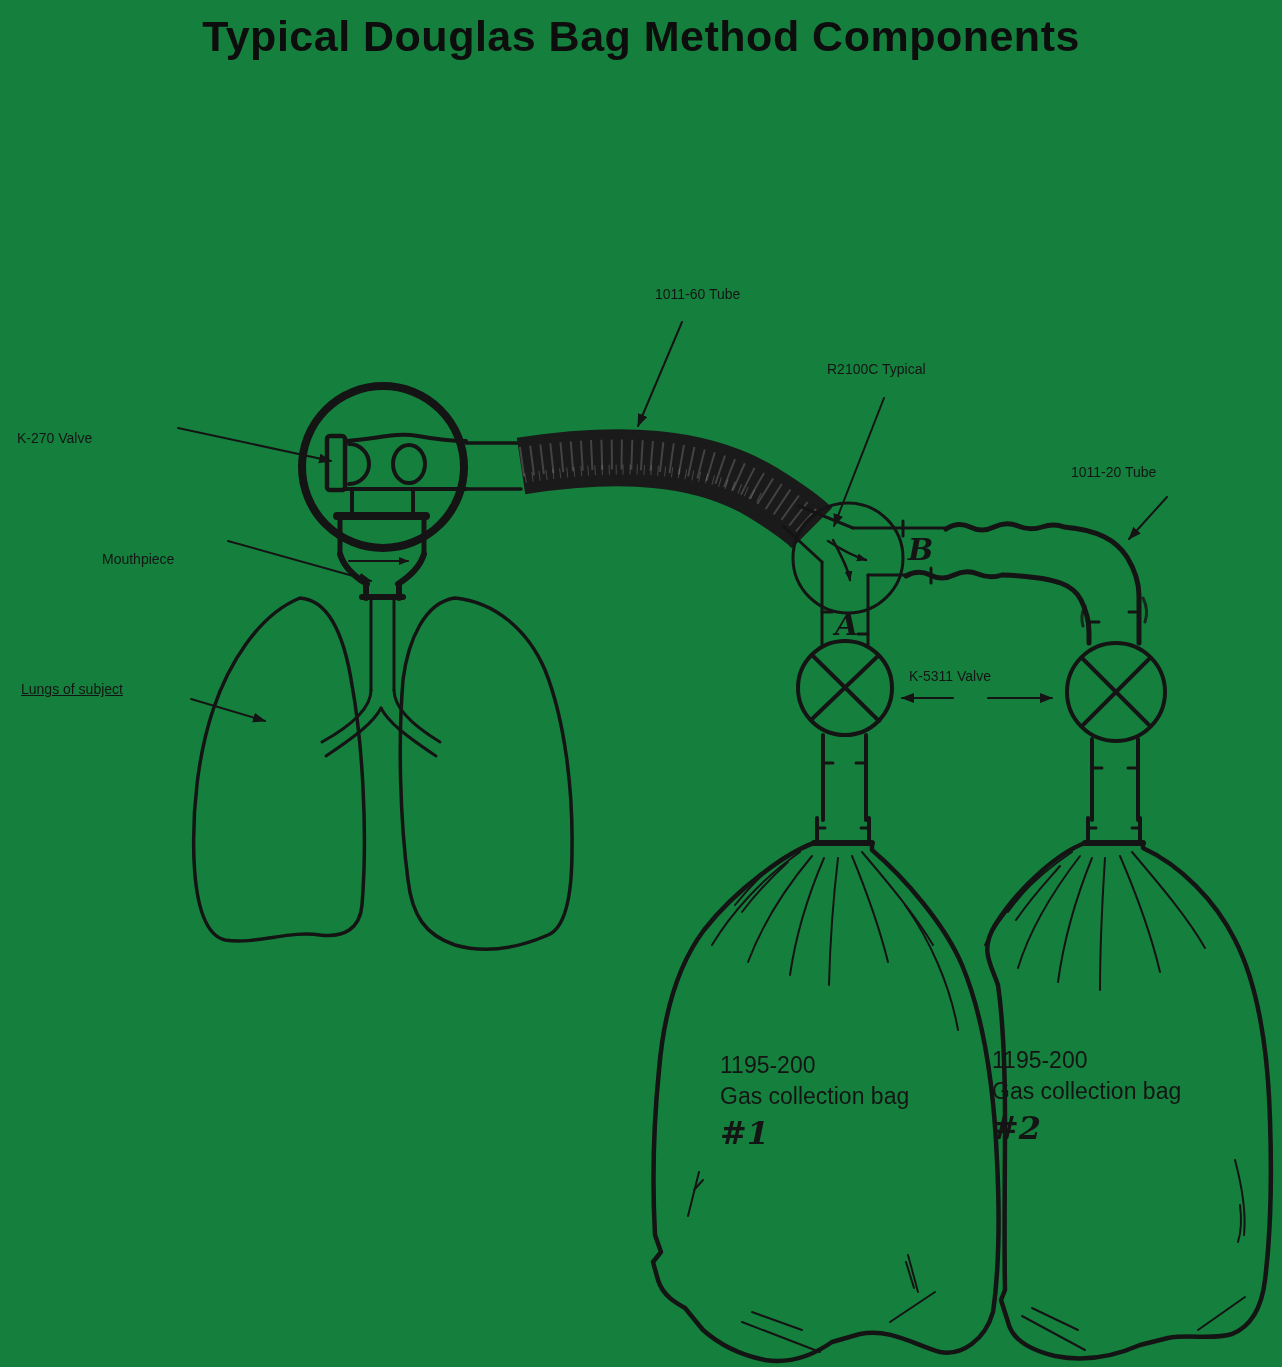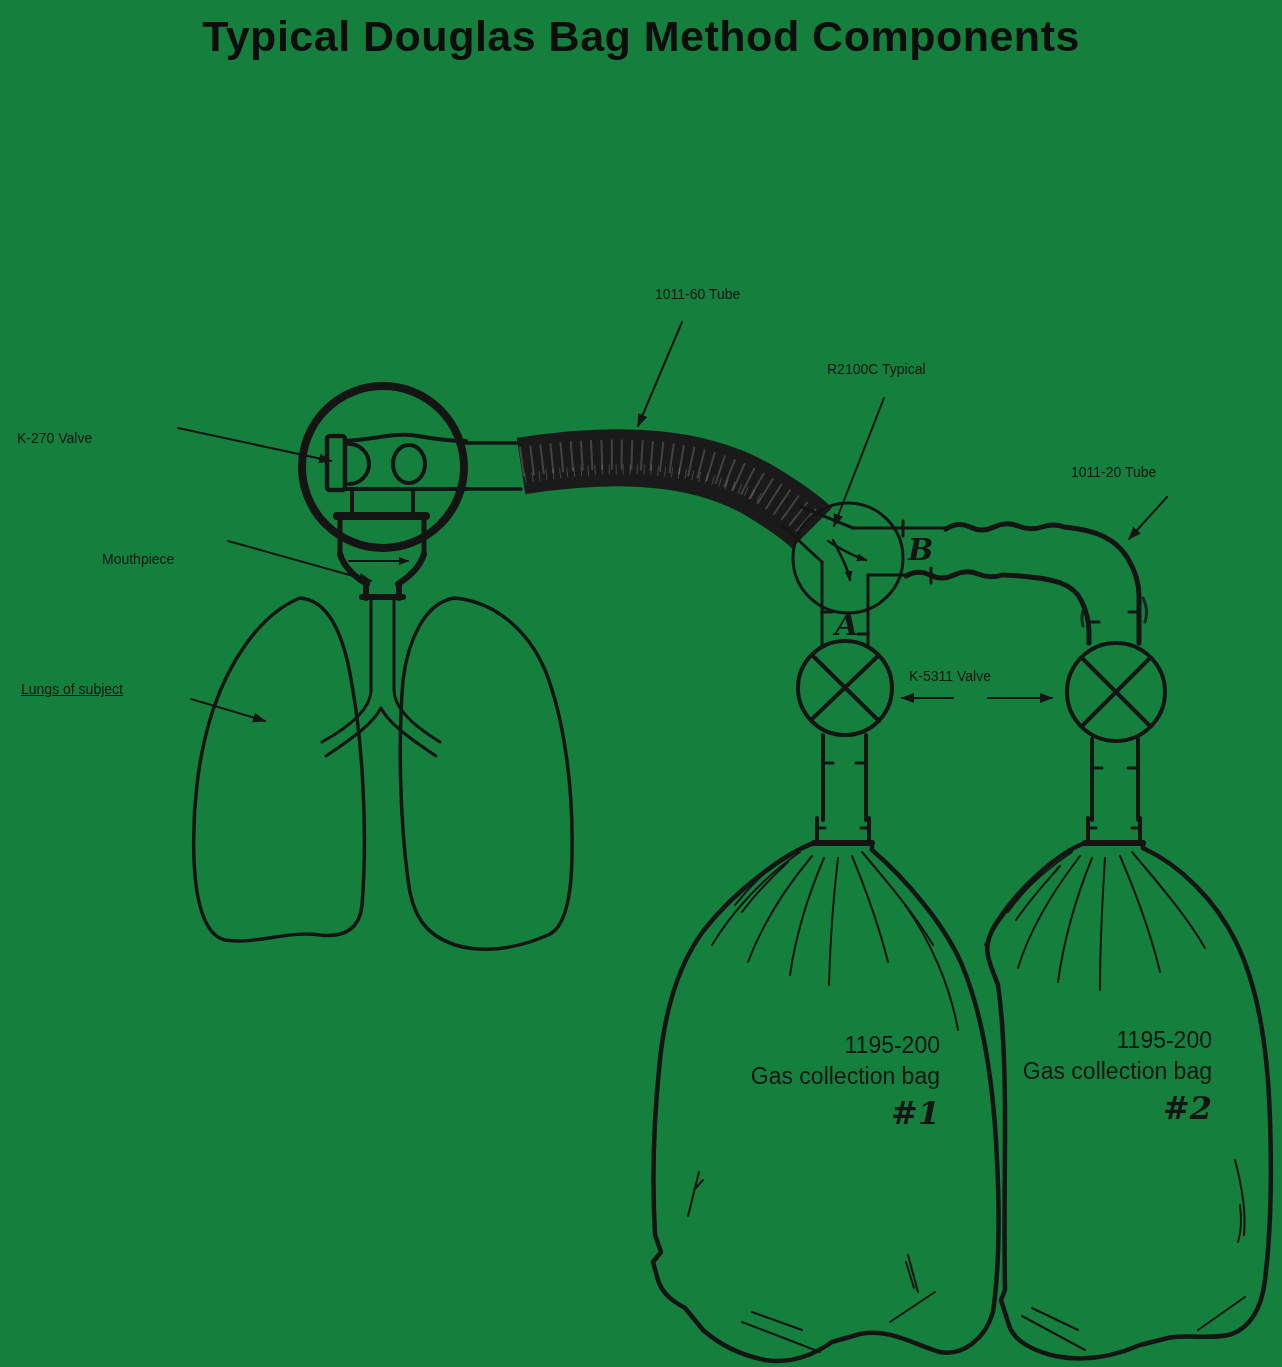--- a/index.html
+++ b/index.html
@@ -3,21 +3,21 @@
 <meta charset="utf-8">
 <style>
   html,body{margin:0;padding:0;background:#fff;}
   #page{position:relative;width:1282px;height:1367px;background:#15803d;overflow:hidden;
         font-family:"Liberation Sans", sans-serif;color:#141414;}
   #art{position:absolute;left:0;top:0;width:1282px;height:1367px;}
   .label{position:absolute;font-size:14px;line-height:1.1;color:#141414;white-space:nowrap;}
   .title{position:absolute;left:0;top:12px;width:1282px;text-align:center;
          font-size:43px;font-weight:bold;letter-spacing:0.5px;color:#0d0d0d;}
   .hand{font-family:"DejaVu Serif", serif;font-style:italic;font-weight:bold;}
-  .bagtext{position:absolute;width:220px;text-align:right;font-size:23px;line-height:1.35;}
+  .bagtext{position:absolute;width:220px;text-align:left;font-size:23px;line-height:1.35;margin-top:20px;}
   .bagnum{font-size:32px;}
   svg *{vector-effect:none;}
 </style>
 </head>
 <body>
 
 <div id="page">
 
   <svg id="art" viewBox="0 0 1282 1367" fill="none" stroke="#141414" stroke-linecap="round" stroke-linejoin="round">
     <defs>

